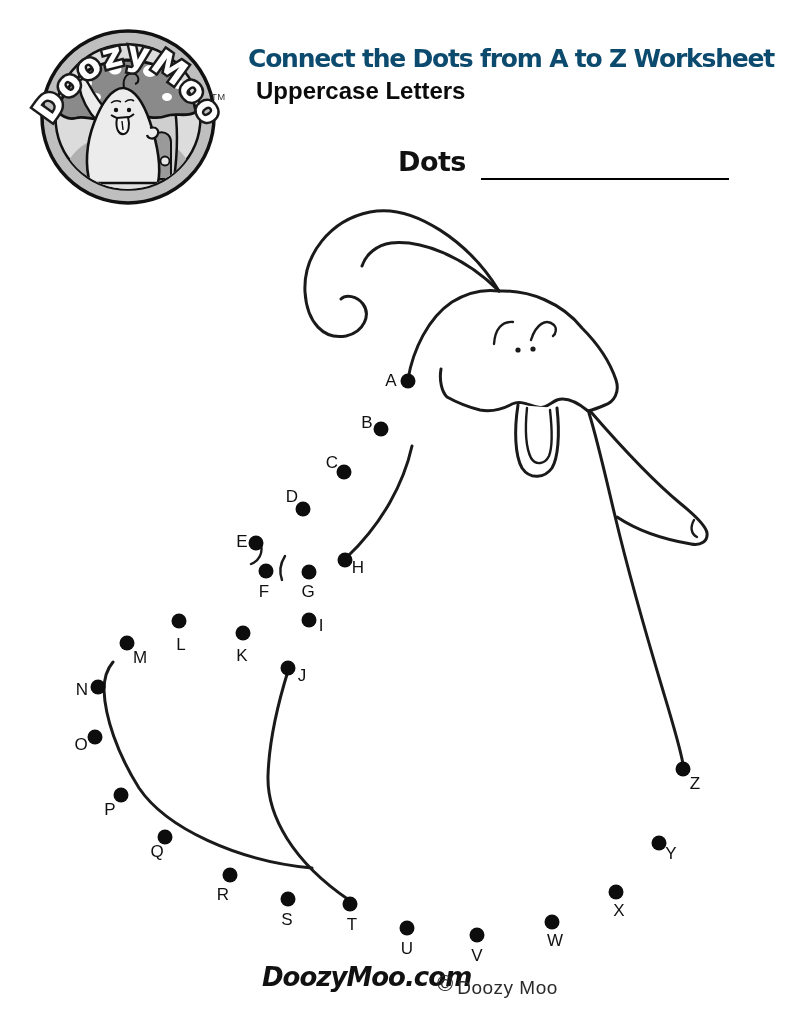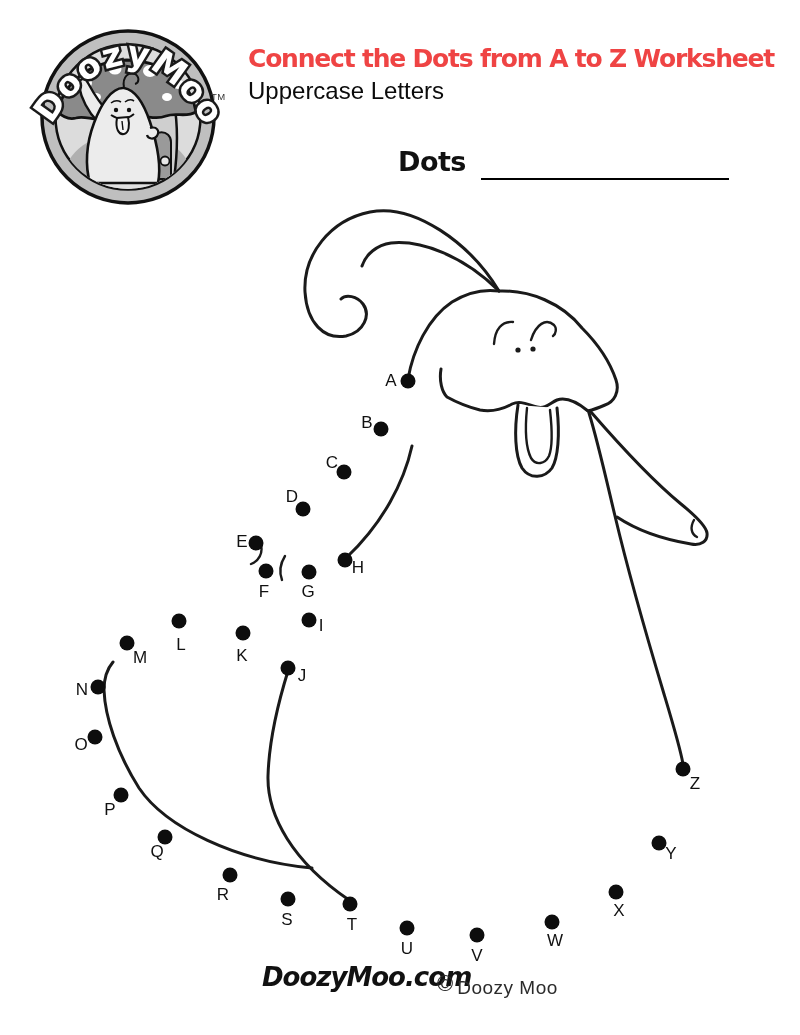--- a/index.html
+++ b/index.html
@@ -3,23 +3,23 @@
 <meta charset="utf-8">
 <style>
   html,body{margin:0;padding:0;background:#fff;}
   .page{position:relative;width:800px;height:1035px;background:#fff;overflow:hidden;
         font-family:"Liberation Sans",sans-serif;color:#111;}
 
   
   .logo-svg{position:absolute;left:28px;top:20px;width:200px;height:190px;}
   .title-block{position:absolute;left:248px;top:44px;}
   .title-main{font-family:"DejaVu Sans",sans-serif;font-size:25px;font-weight:600;
-              letter-spacing:-1.2px;color:#ef4444;margin:0;white-space:nowrap;}
-  .title-sub{font-family:"Liberation Sans",sans-serif;font-size:24px;font-weight:400;
-             color:#0b0b0b;margin:4px 0 0 0;}
+              letter-spacing:-1.2px;color:#0c4a6e;margin:0;white-space:nowrap;}
+  .title-sub{font-family:"Liberation Sans",sans-serif;font-size:24px;font-weight:700;
+             color:#0b0b0b;margin:4px 0 0 8px;}
 
   
   .name-label{position:absolute;left:398px;top:146px;font-family:"DejaVu Sans",sans-serif;
               font-size:27px;font-weight:600;letter-spacing:-0.5px;}
   .name-line{position:absolute;left:481px;top:178px;width:248px;height:0;
              border-top:2px solid #000;}
 
   
   .puzzle-svg{position:absolute;left:0;top:0;width:800px;height:1035px;}
   .ink{fill:none;stroke:#1a1a1a;stroke-width:3;stroke-linecap:round;stroke-linejoin:round;}

